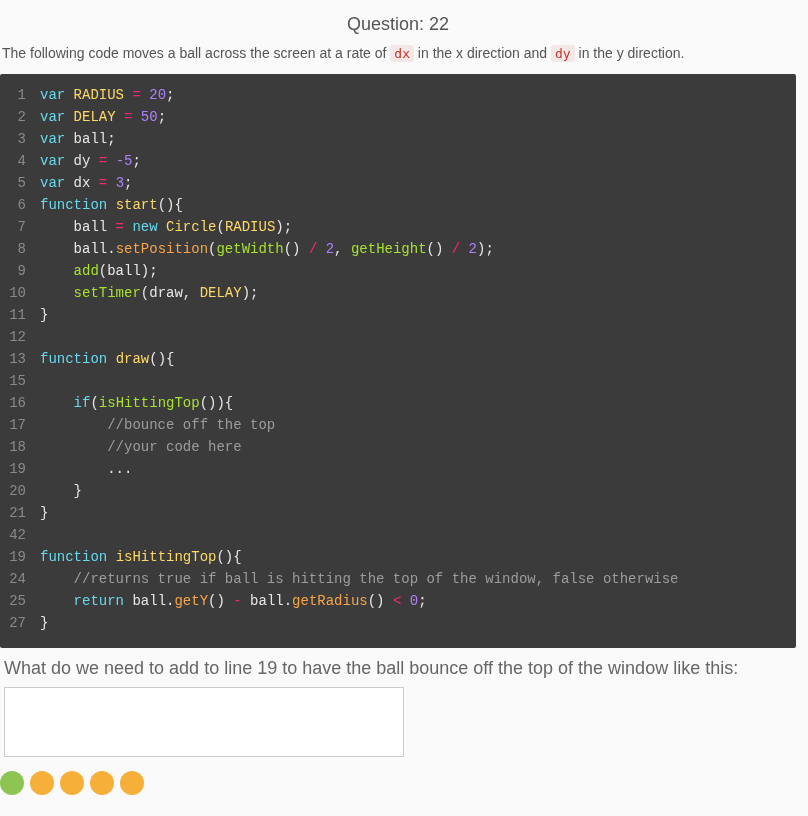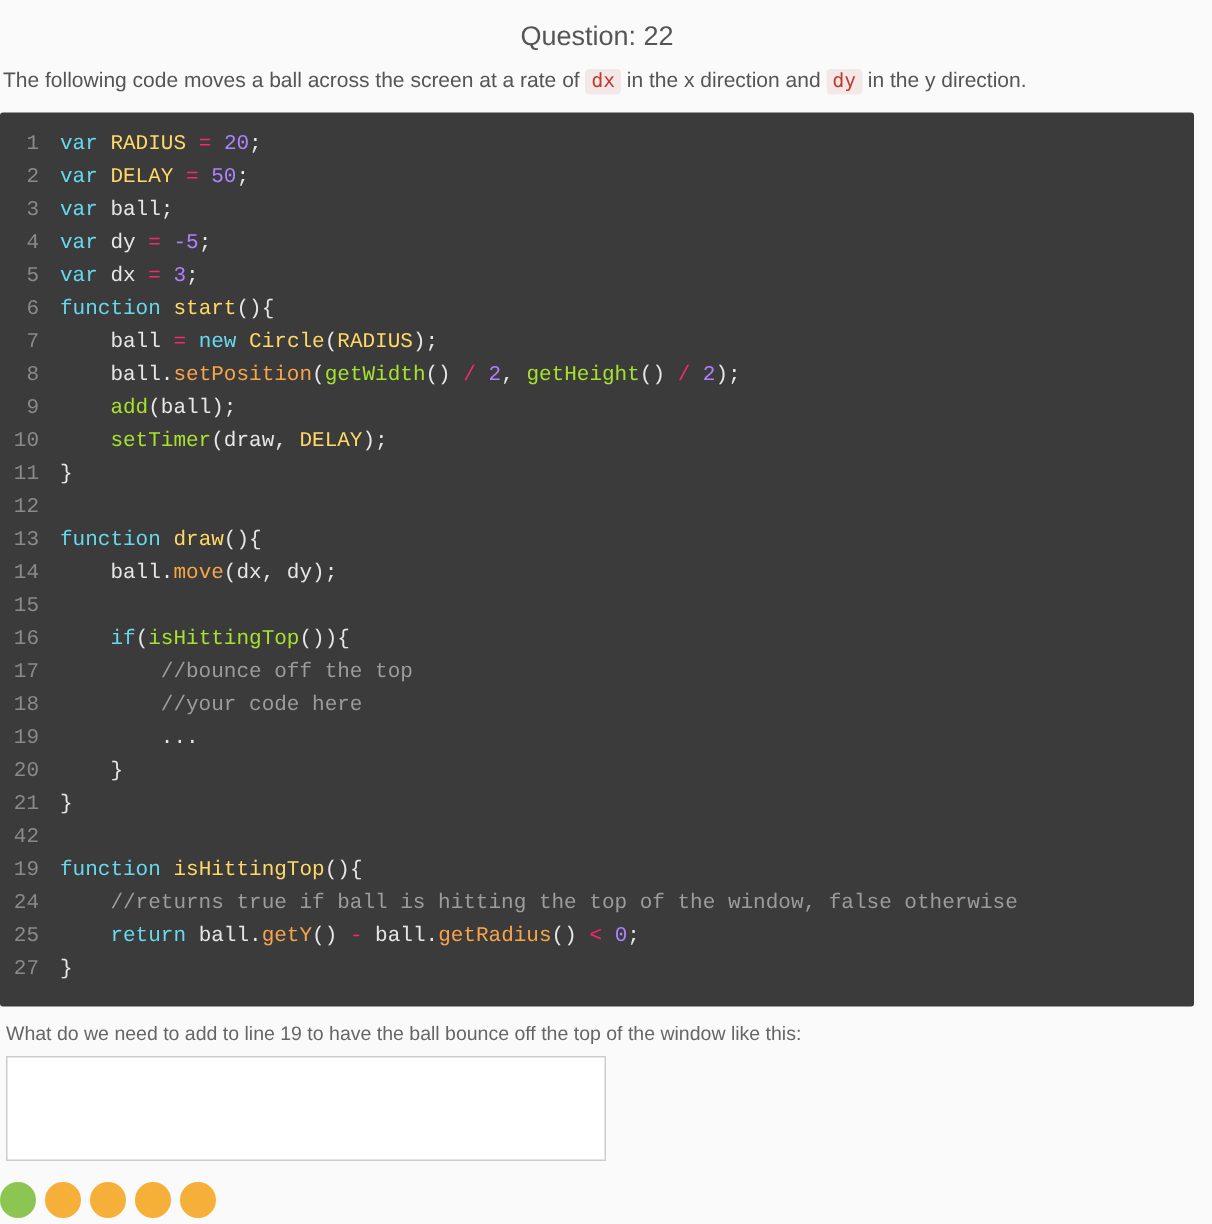--- a/index.html
+++ b/index.html
@@ -73,21 +73,21 @@
   .method { color: #f8a54a; text-align: center; }   
   .getset { color: #a6e22e; }
   .cursor {
     position: absolute;
     left: 182px;
     top: 452px;
     width: 0; height: 0;
     pointer-events: none;
   }
   .post-q {
-    font-size: 13px;
+    font-size: 18px;
     color: #666;
     padding: 10px 4px 8px 4px;
   }
   .answer-box {
     width: 400px;
     height: 70px;
     border: 1px solid #ccc;
     background: #fff;
     margin: 0 0 10px 4px;
   }
@@ -124,21 +124,20 @@
       <div class="line"><div class="gutter">4</div><div class="code"><span class="kw">var </span><span class="ident">dy</span><span class="op"> = </span><span class="num">-5</span><span class="punct">;</span></div></div>
       <div class="line"><div class="gutter">5</div><div class="code"><span class="kw">var </span><span class="ident">dx</span><span class="op"> = </span><span class="num">3</span><span class="punct">;</span></div></div>
       <div class="line"><div class="gutter">6</div><div class="code"><span class="kw">function </span><span class="fnname">start</span><span class="punct">(){</span></div></div>
       <div class="line"><div class="gutter">7</div><div class="code"><span class="ident">    ball</span><span class="op"> = </span><span class="kw">new </span><span class="type">Circle</span><span class="punct">(</span><span class="const">RADIUS</span><span class="punct">);</span></div></div>
       <div class="line"><div class="gutter">8</div><div class="code"><span class="ident">    ball</span><span class="punct">.</span><span class="method">setPosition</span><span class="punct">(</span><span class="getset">getWidth</span><span class="punct">() </span><span class="op">/</span><span class="punct"> </span><span class="num">2</span><span class="punct">, </span><span class="getset">getHeight</span><span class="punct">() </span><span class="op">/</span><span class="punct"> </span><span class="num">2</span><span class="punct">);</span></div></div>
       <div class="line"><div class="gutter">9</div><div class="code"><span class="getset">    add</span><span class="punct">(ball);</span></div></div>
       <div class="line"><div class="gutter">10</div><div class="code"><span class="getset">    setTimer</span><span class="punct">(draw, </span><span class="const">DELAY</span><span class="punct">);</span></div></div>
       <div class="line"><div class="gutter">11</div><div class="code"><span class="punct">}</span></div></div>
       <div class="line"><div class="gutter">12</div><div class="code"><span class="punct"></span></div></div>
       <div class="line"><div class="gutter">13</div><div class="code"><span class="kw">function </span><span class="fnname">draw</span><span class="punct">(){</span></div></div>
-      <div class="line"><div class="gutter">14</div><div class="code"><span class="ident">    ball</span><span class="punct">.</span><span class="method">move</span><span class="punct">(dx, dy);</span></div></div>
       <div class="line"><div class="gutter">15</div><div class="code"><span class="punct"></span></div></div>
       <div class="line"><div class="gutter">16</div><div class="code"><span class="kw">    if</span><span class="punct">(</span><span class="getset">isHittingTop</span><span class="punct">()){</span></div></div>
       <div class="line"><div class="gutter">17</div><div class="code"><span class="cmt">        //bounce off the top</span></div></div>
       <div class="line"><div class="gutter">18</div><div class="code"><span class="cmt">        //your code here</span></div></div>
       <div class="line"><div class="gutter">19</div><div class="code"><span class="punct">        ...</span></div></div>
       <div class="line"><div class="gutter">20</div><div class="code"><span class="punct">    }</span></div></div>
       <div class="line"><div class="gutter">21</div><div class="code"><span class="punct">}</span></div></div>
       <div class="line"><div class="gutter">42</div><div class="code"><span class="punct"></span></div></div>
       <div class="line"><div class="gutter">19</div><div class="code"><span class="kw">function </span><span class="fnname">isHittingTop</span><span class="punct">(){</span></div></div>
       <div class="line"><div class="gutter">24</div><div class="code"><span class="cmt">    //returns true if ball is hitting the top of the window, false otherwise</span></div></div>

